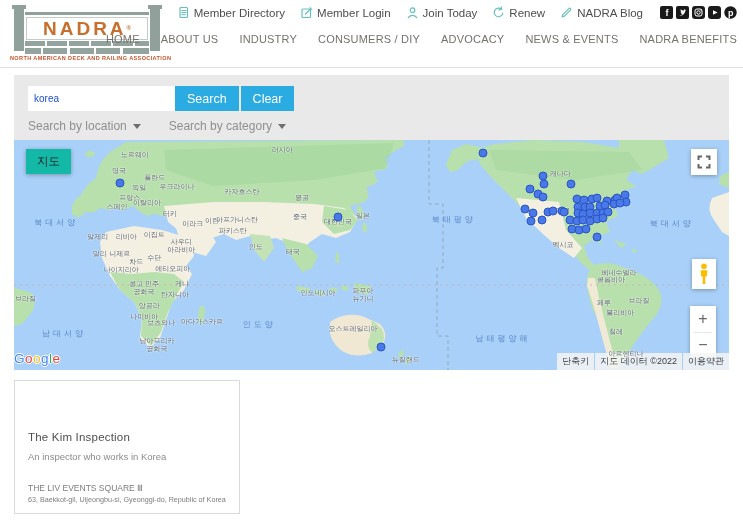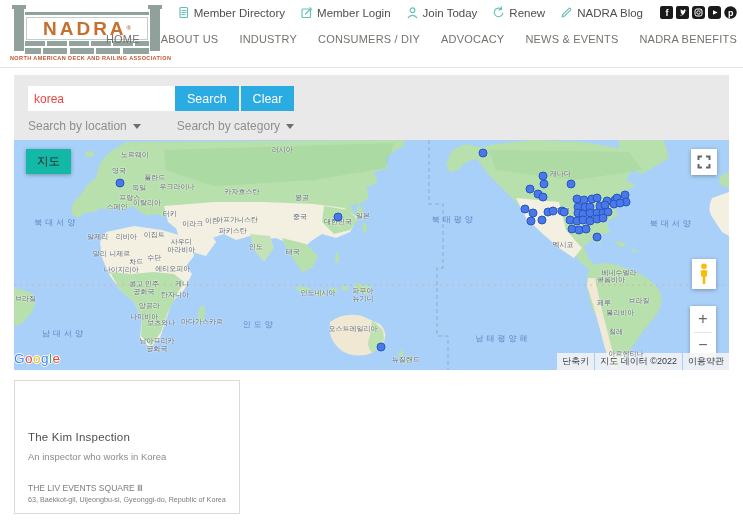--- a/index.html
+++ b/index.html
@@ -26,26 +26,26 @@
   .u-item{display:flex;align-items:center;gap:4px;font-size:11.5px;color:#4e4e4e;cursor:pointer;}
   .u-item svg{display:block}
   .socials{display:flex;align-items:center;gap:3px;margin-left:2px;}
   .socials svg{display:block;cursor:pointer;}
   .nav{position:absolute;right:6px;top:33px;display:flex;gap:21px;}
   .nav-item{font-size:11px;color:#76716c;letter-spacing:.2px;cursor:pointer;}
 
   
   .search-panel{position:absolute;left:14px;top:75px;width:715px;height:65px;background:#e9e9e9;}
   .search-row{position:absolute;left:14px;top:11px;display:flex;}
-  .search-input{width:135px;height:25px;border:0;background:#fff;padding:0 6px;font-size:12px;color:#ef4444;
+  .search-input{width:135px;height:25px;border:0;background:#fff;padding:0 6px;font-size:10px;color:#1d4ed8;
                 font-family:"Liberation Sans",sans-serif;outline:none;}
   .btn{height:25px;border:0;color:#fff;background:#2aabe2;font-size:12.5px;font-family:"Liberation Sans",sans-serif;
        cursor:pointer;padding:0 12px;}
   .btn.clear{margin-left:2px;}
-  .filters{position:absolute;left:14px;top:44px;display:flex;gap:36px;}
+  .filters{position:absolute;left:14px;top:44px;display:flex;gap:28px;}
   .filter{display:flex;align-items:center;gap:6px;font-size:12px;color:#8f8f8f;cursor:pointer;}
   .tri{width:0;height:0;border-left:4px solid transparent;border-right:4px solid transparent;border-top:5px solid #6e6e6e;}
 
   
   .map{position:absolute;left:14px;top:140px;width:715px;height:230px;background:#a9d0f8;overflow:hidden;}
   .map svg.land{position:absolute;left:0;top:0;}
   .map-label{position:absolute;transform:translate(-50%,-50%);font-size:7px;color:#5d646b;white-space:pre-line;
              text-align:center;line-height:1.15;text-shadow:0 0 2px #fff,0 0 2px #fff;pointer-events:none;}
   .ocean-label{position:absolute;transform:translate(-50%,-50%);font-size:8px;color:#5b87c9;letter-spacing:3px;
                white-space:nowrap;pointer-events:none;}

